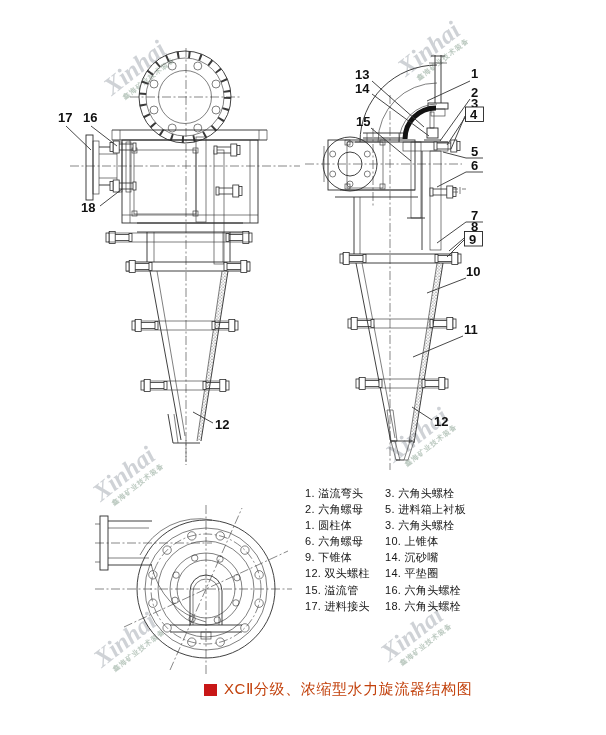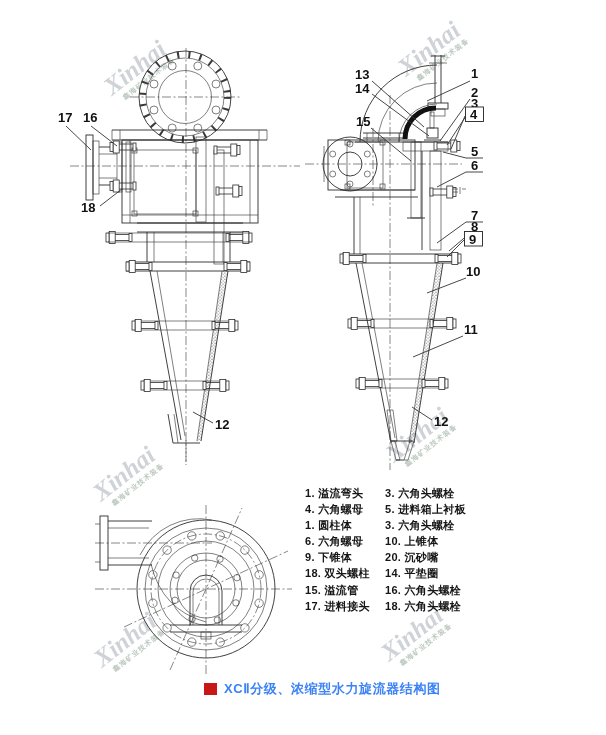--- a/index.html
+++ b/index.html
@@ -8,25 +8,25 @@
   svg{position:absolute;left:0;top:0;}
   .ln{stroke:#2b2b2b;stroke-width:0.9;fill:none;}
   .thin{stroke:#3a3a3a;stroke-width:0.65;fill:none;}
   .cl{stroke:#555;stroke-width:0.7;fill:none;stroke-dasharray:9 2.5 2 2.5;}
   .lead{stroke:#333;stroke-width:0.9;fill:none;}
   .callout{font:bold 13px "Liberation Sans",sans-serif;fill:#111;}
   .wm{font:italic bold 25px "Liberation Serif",serif;fill:#c7cbd0;opacity:.85;}
   .wms{font:bold 7px "Liberation Sans",sans-serif;fill:#b5c4ba;letter-spacing:1px;opacity:.9;}
   .parts-list{position:absolute;left:305px;top:486px;width:196px;
     display:grid;grid-template-columns:80px 116px;grid-auto-rows:16.1px;
-    font-size:11px;font-weight:700;color:#161616;letter-spacing:.3px;}
+    font-size:11px;font-weight:400;color:#161616;letter-spacing:.3px;}
   .parts-list div{white-space:nowrap;}
   .figure-caption{position:absolute;left:204px;top:680px;display:flex;align-items:center;gap:7px;}
   .caption-marker{width:13px;height:12px;background:#c81717;}
-  .caption-text{font-size:13px;font-weight:700;color:#3b82f6;letter-spacing:.6px;white-space:nowrap;}
+  .caption-text{font-size:15px;font-weight:400;color:#c2410c;letter-spacing:.6px;white-space:nowrap;}
 </style>
 </head>
 <body>
 
 <div class="canvas">
 <svg width="606" height="735" viewBox="0 0 606 735">
   <defs>
     <pattern id="stip" width="3.2" height="3.2" patternUnits="userSpaceOnUse">
       <circle cx="0.8" cy="0.9" r="0.5" fill="#3c3c3c"></circle>
       <circle cx="2.4" cy="2.4" r="0.5" fill="#3c3c3c"></circle>
@@ -352,29 +352,29 @@
     <text class="callout" x="469" y="243.5">9</text>
     <text class="callout" x="466" y="276">10</text>
     <text class="callout" x="464" y="334">11</text>
     <text class="callout" x="434" y="426">12</text>
   </g>
 </svg>
 
   <div class="parts-list">
     <div>1. 溢流弯头</div>
     <div>3. 六角头螺栓</div>
-    <div>4. 六角螺母</div>
+    <div>2. 六角螺母</div>
     <div>5. 进料箱上衬板</div>
     <div>1. 圆柱体</div>
     <div>3. 六角头螺栓</div>
     <div>6. 六角螺母</div>
     <div>10. 上锥体</div>
     <div>9. 下锥体</div>
-    <div>20. 沉砂嘴</div>
-    <div>18. 双头螺柱</div>
+    <div>14. 沉砂嘴</div>
+    <div>12. 双头螺柱</div>
     <div>14. 平垫圈</div>
     <div>15. 溢流管</div>
     <div>16. 六角头螺栓</div>
     <div>17. 进料接头</div>
     <div>18. 六角头螺栓</div>
   </div>
 
   <div class="figure-caption">
     <span class="caption-marker" style="background: rgb(200, 23, 23);"></span>
     <span class="caption-text">XCⅡ分级、浓缩型水力旋流器结构图</span>

